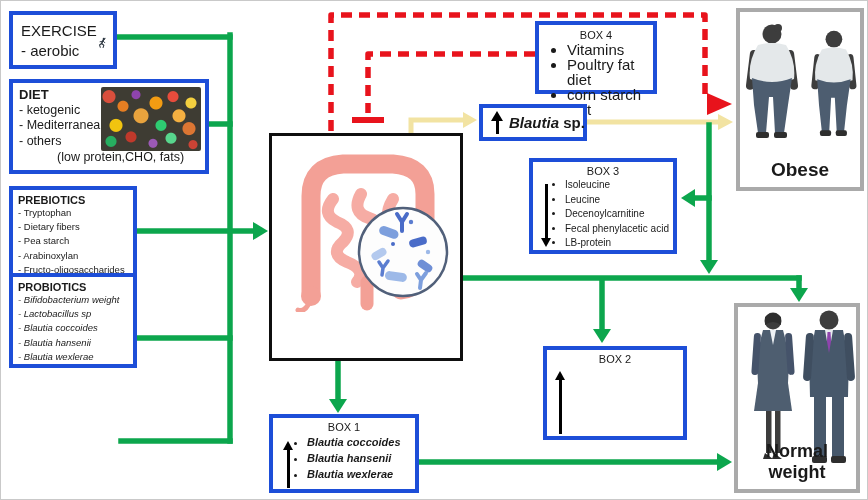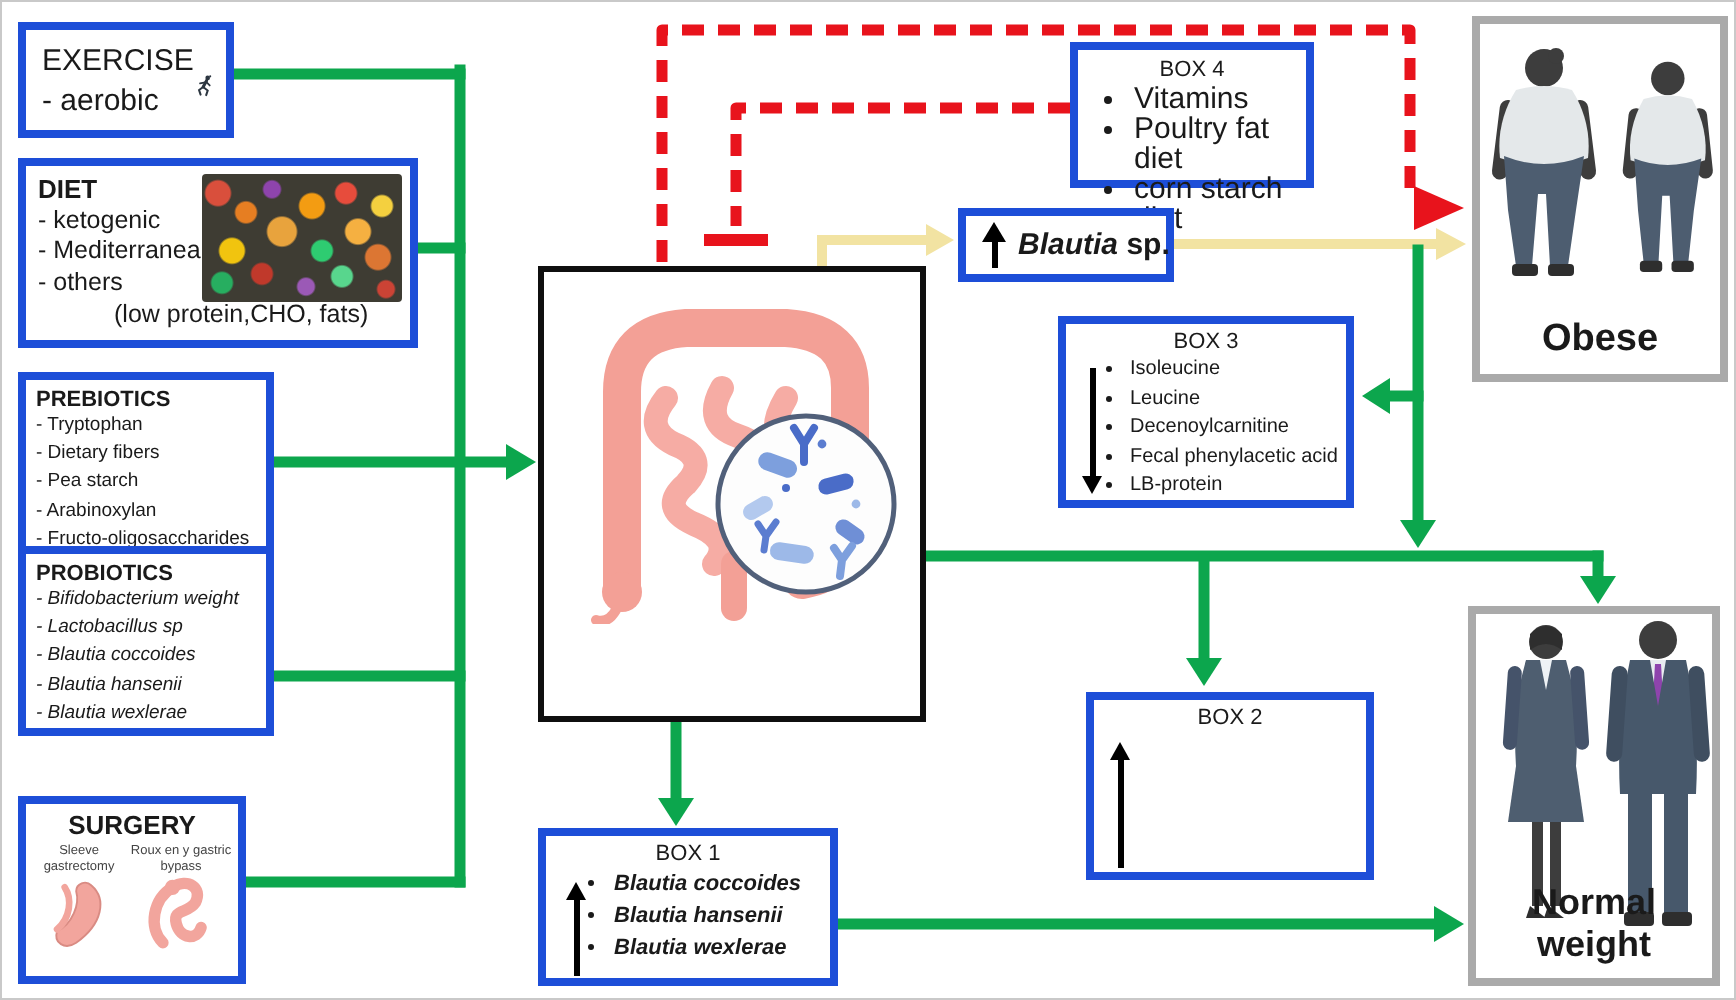--- a/index.html
+++ b/index.html
@@ -155,39 +155,20 @@
     <div class="p-title" style="font-size:11px;">PROBIOTICS</div>
     <div class="small-items italics">
       <div>- Bifidobacterium weight</div>
       <div>- Lactobacillus sp</div>
       <div>- Blautia coccoides</div>
       <div>- Blautia hansenii</div>
       <div>- Blautia wexlerae</div>
     </div>
   </div>
 
-  <div class="panel" style="left:8px;top:397px;width:114px;height:94px;padding:3px 2px;">
-    <div class="p-title" style="font-size:13px;text-align:center;">SURGERY</div>
-    <div style="display:flex;justify-content:space-around;margin-top:2px;">
-      <div style="width:50px;text-align:center;">
-        <div style="font-size:6.5px;color:#444;line-height:7.5px;height:15px;">Sleeve gastrectomy</div>
-        <svg width="44" height="42" viewBox="0 0 40 44">
-          <path d="M26,6 C34,13 32,26 18,36 C12,40 6,36 8,30 C16,26 20,16 18,9 C18,5 23,3 26,6 Z" fill="#f2a59d" stroke="#d98b83" stroke-width="1"></path>
-          <path d="M12,7 C16,13 15,23 8,29" stroke="#f2a59d" stroke-width="3.5" fill="none" stroke-linecap="round"></path>
-        </svg>
-      </div>
-      <div style="width:54px;text-align:center;">
-        <div style="font-size:6.5px;color:#444;line-height:7.5px;height:15px;">Roux en y gastric bypass</div>
-        <svg width="44" height="42" viewBox="0 0 40 44">
-          <path d="M10,36 C2,28 5,13 15,7 C23,2 31,7 27,15 C23,21 15,18 17,26 C19,34 28,35 30,28" stroke="#f2a59d" stroke-width="6" fill="none" stroke-linecap="round" stroke-linejoin="round"></path>
-          <circle cx="15" cy="7" r="4" fill="#f2a59d"></circle>
-        </svg>
-      </div>
-    </div>
-  </div>
 
   <div class="panel thick" style="left:268px;top:132px;width:194px;height:228px;padding:6px 9px;">
     <svg width="172" height="168" viewBox="0 0 172 168" style="margin-top:2px;">
       <path d="M30,150 L30,52 Q30,22 62,20 L112,20 Q144,22 144,50 L144,118 Q144,142 120,146" fill="none" stroke="#f3a096" stroke-width="19" stroke-linecap="round" stroke-linejoin="round"></path>
       <circle cx="30" cy="152" r="10" fill="#f3a096"></circle>
       <path d="M27,161 q-4,7 -10,5" stroke="#f3a096" stroke-width="5" fill="none" stroke-linecap="round"></path>
       <path d="M52,55 Q40,70 56,78 Q74,85 62,98 Q48,110 66,118 Q86,126 76,138" fill="none" stroke="#f6aca4" stroke-width="12" stroke-linecap="round"></path>
       <path d="M80,50 Q70,68 88,74 Q106,80 96,94 Q86,108 104,112" fill="none" stroke="#f6aca4" stroke-width="12" stroke-linecap="round"></path>
       <path d="M112,55 Q100,75 116,82" fill="none" stroke="#f6aca4" stroke-width="12" stroke-linecap="round"></path>
       <path d="M86,138 L86,160" stroke="#f3a096" stroke-width="13" stroke-linecap="round"></path>

